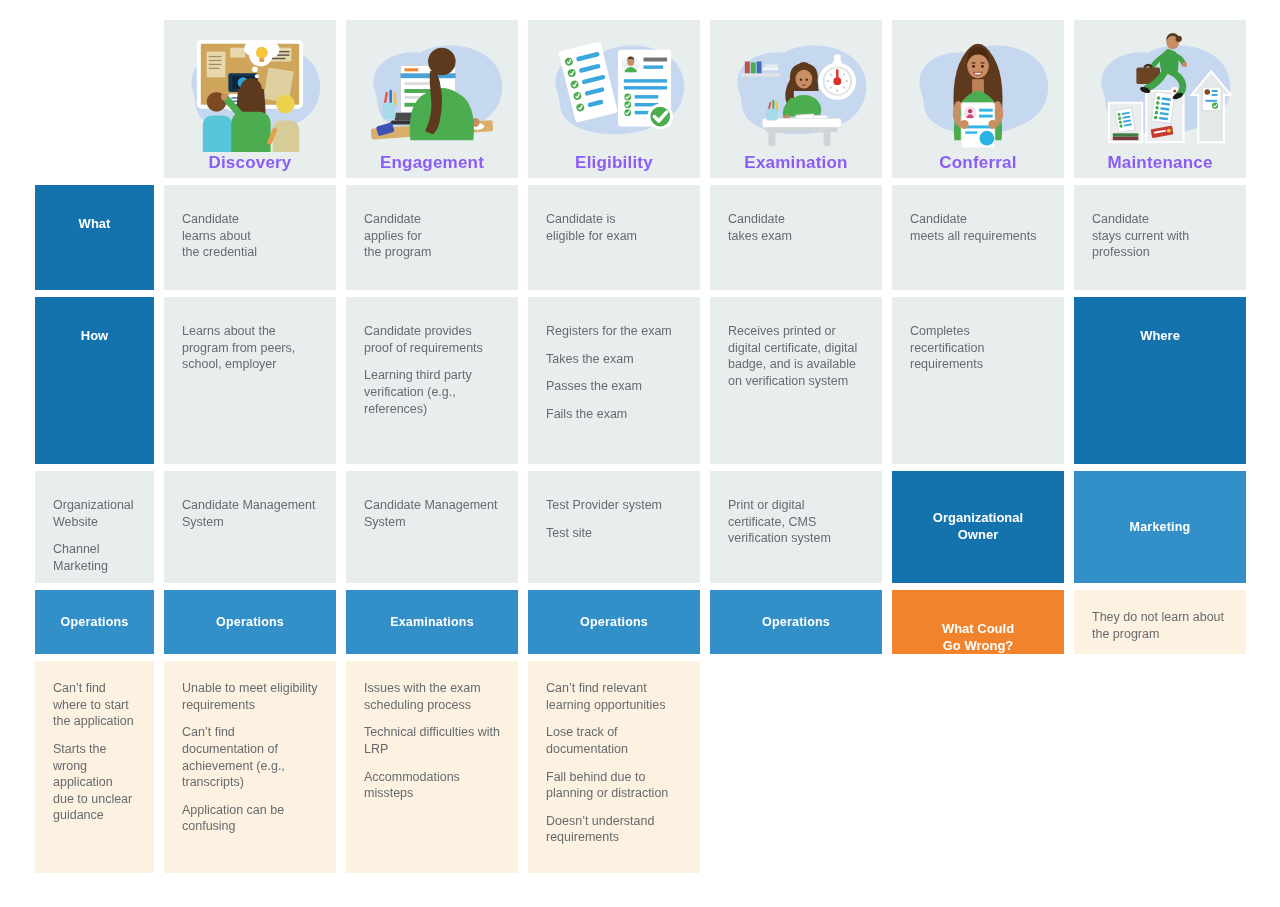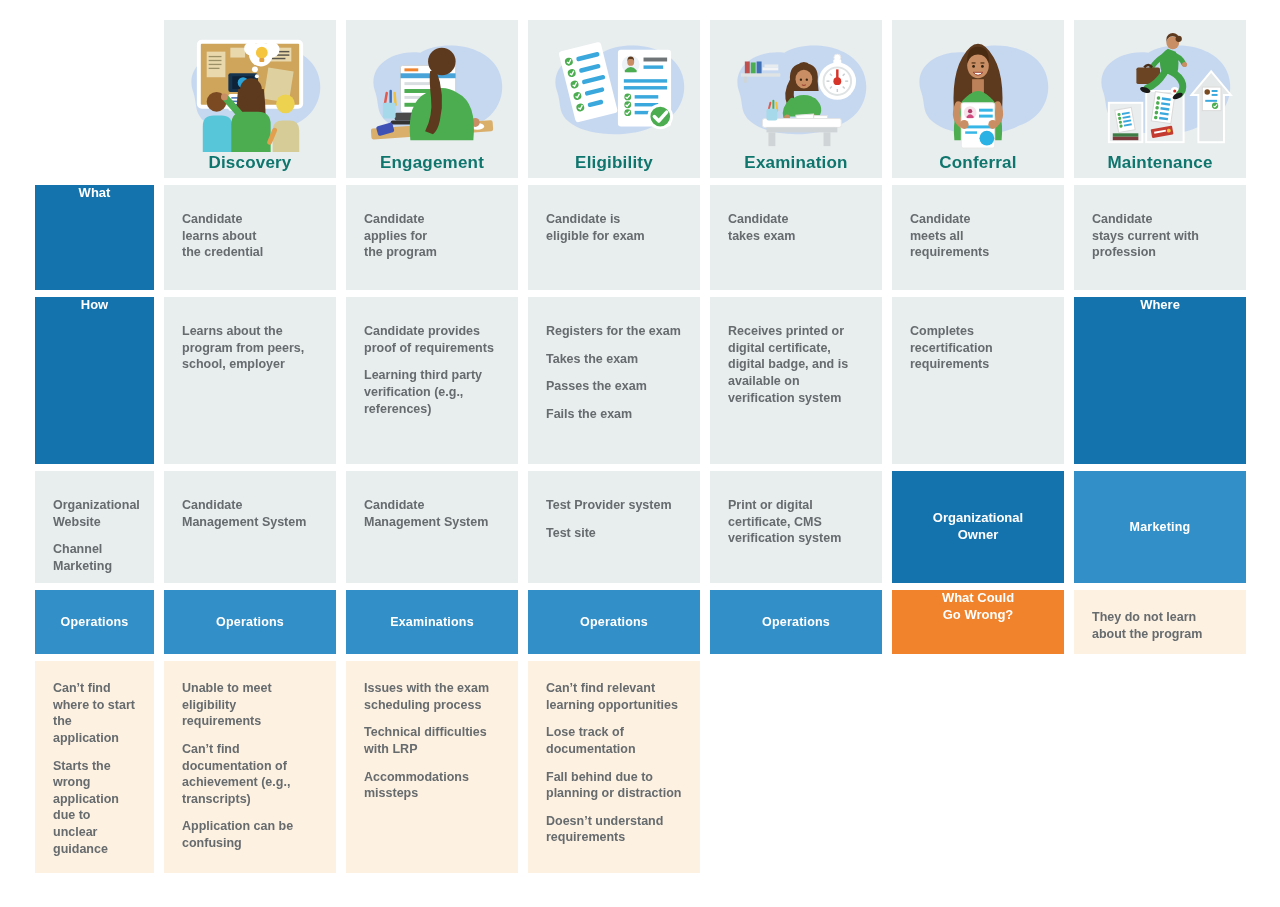--- a/index.html
+++ b/index.html
@@ -5,28 +5,28 @@
   html,body{margin:0;padding:0;background:#ffffff;width:1280px;height:907px;overflow:hidden;
     font-family:"Liberation Sans","DejaVu Sans",sans-serif;}
   .map{position:absolute;left:35px;top:20px;display:grid;
     grid-template-columns:119px repeat(6,172px);
     grid-template-rows:158px 105px 167px 112px 64px 212px;
     gap:7px 10px;}
   .spacer{background:transparent;}
   .stage{background:var(--cell-bg,#e8edee);display:flex;flex-direction:column;align-items:center;
     justify-content:flex-end;padding-bottom:7px;overflow:hidden;}
   .stage svg{width:172px;height:122px;display:block;margin-bottom:2px;}
-  .stage-title{font-size:17px;font-weight:bold;color:#0f766e;letter-spacing:.2px;line-height:1;}
+  .stage-title{font-size:17px;font-weight:bold;color:#8b5cf6;letter-spacing:.2px;line-height:1;}
   .rlab{background:var(--header-blue,#1472ad);color:#fff;font-weight:bold;font-size:13px;
     text-align:center;white-space:pre-line;display:flex;justify-content:center;
-    line-height:1.3;box-sizing:border-box;}
+    padding-top:31px;line-height:1.3;box-sizing:border-box;}
   .rlab.center{align-items:center;padding-top:0;}
   .rlab.orange{background:var(--alert-orange,#f0832b);}
   .cell{background:var(--cell-bg,#e8edee);color:#666b6e;font-size:12.5px;line-height:1.33;
-    padding:26px 18px 10px 18px;box-sizing:border-box;overflow:hidden;font-weight:bold;}
+    padding:26px 18px 10px 18px;box-sizing:border-box;overflow:hidden;}
   .cell.wrong{background:var(--alert-bg,#fdf1e2);padding-top:19px;}
   .cell .para{margin:0 0 11px;white-space:pre-line;}
   .cell .para:last-child{margin-bottom:0;}
   .owner{background:var(--owner-blue,#338fc8);color:#ffffff;font-weight:bold;font-size:12.5px;
     display:flex;align-items:center;justify-content:center;letter-spacing:.2px;}
 </style>
 </head>
 <body>
 
 <div class="map">

